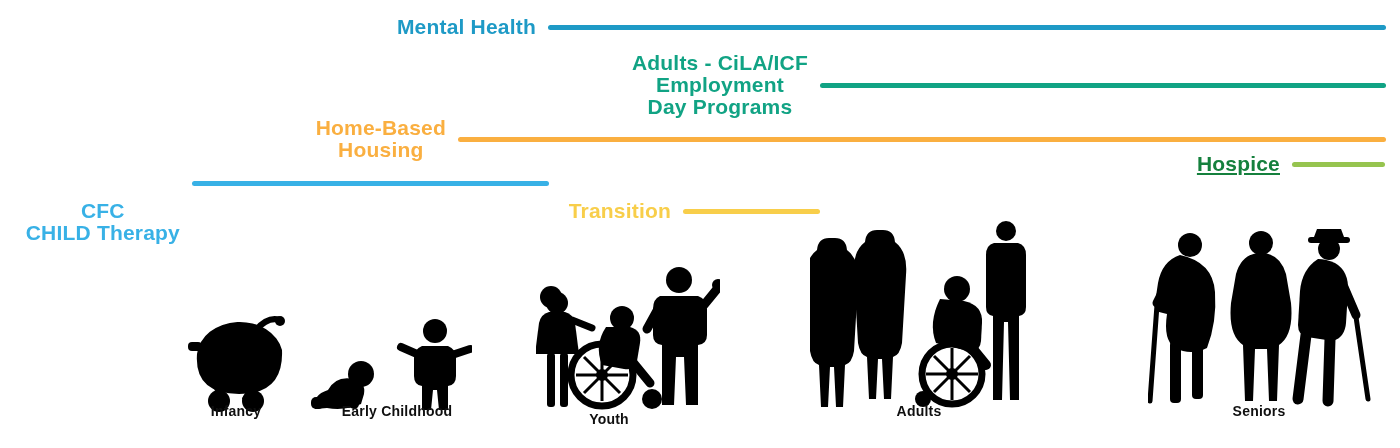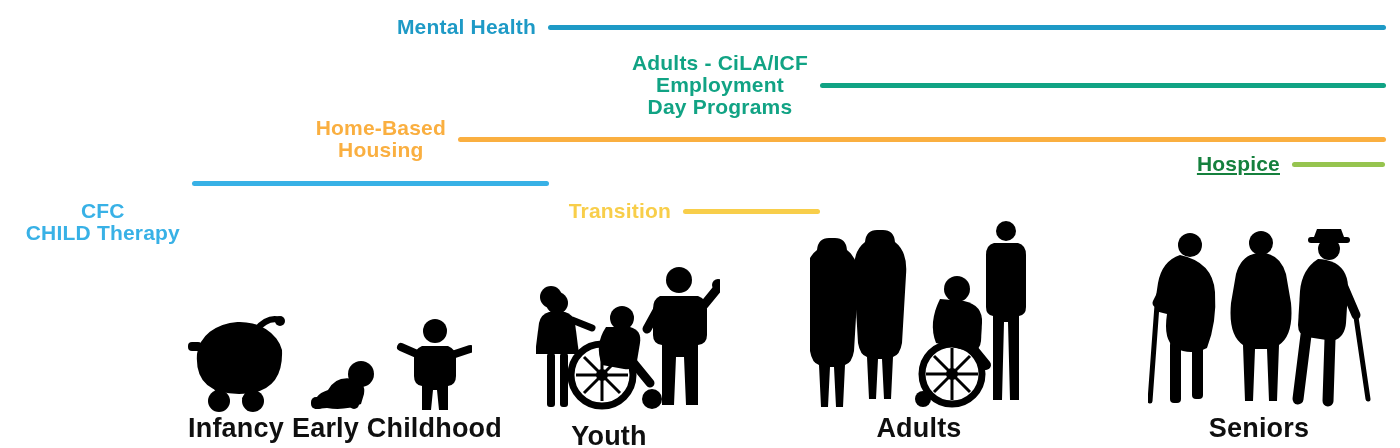--- a/index.html
+++ b/index.html
@@ -11,22 +11,22 @@
   }
   .service-bar {
     position:absolute; height:5px; border-radius:3px;
   }
   .service-label {
     position:absolute; transform:translateY(-50%);
     text-align:center; font-weight:bold; font-size:21px; line-height:22px;
     white-space:nowrap; letter-spacing:.2px;
   }
   .stage-label {
-    position:absolute; transform:translateX(-50%); top:413px;
-    font-weight:bold; font-size:27px; color:#0f0f0f; white-space:nowrap;
+    position:absolute; transform:translateX(-50%); top:403px;
+    font-weight:bold; font-size:14px; color:#0f0f0f; white-space:nowrap;
     letter-spacing:.2px;
   }
   .figure { position:absolute; }
   .figure svg { display:block; width:100%; height:100%; }
   .figure svg * { fill:#000; }
   .figure svg .st { fill:none; stroke:#000; }
 </style>
 </head>
 <body>
 

